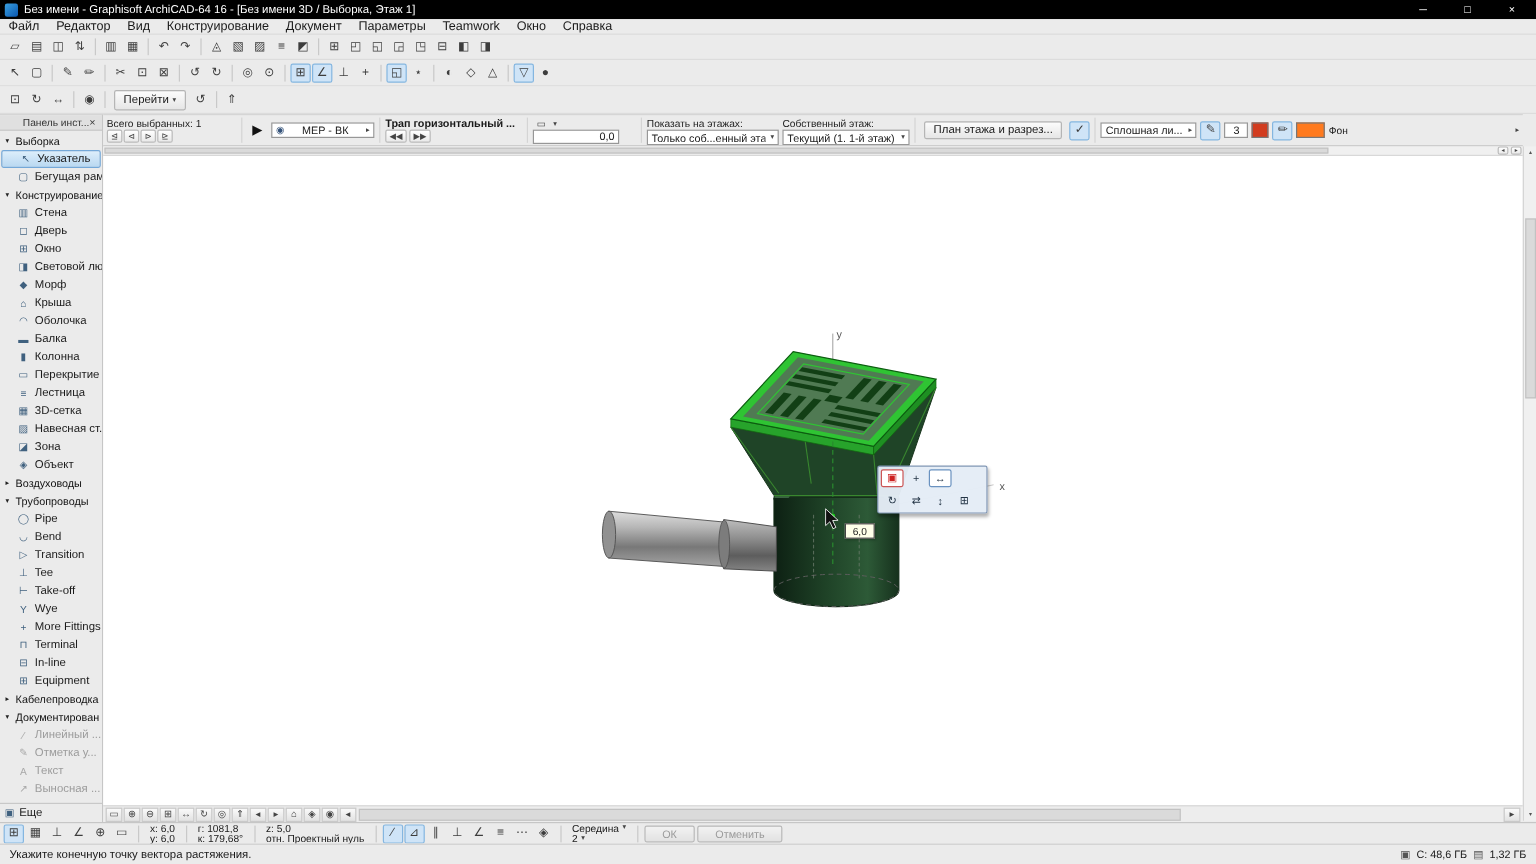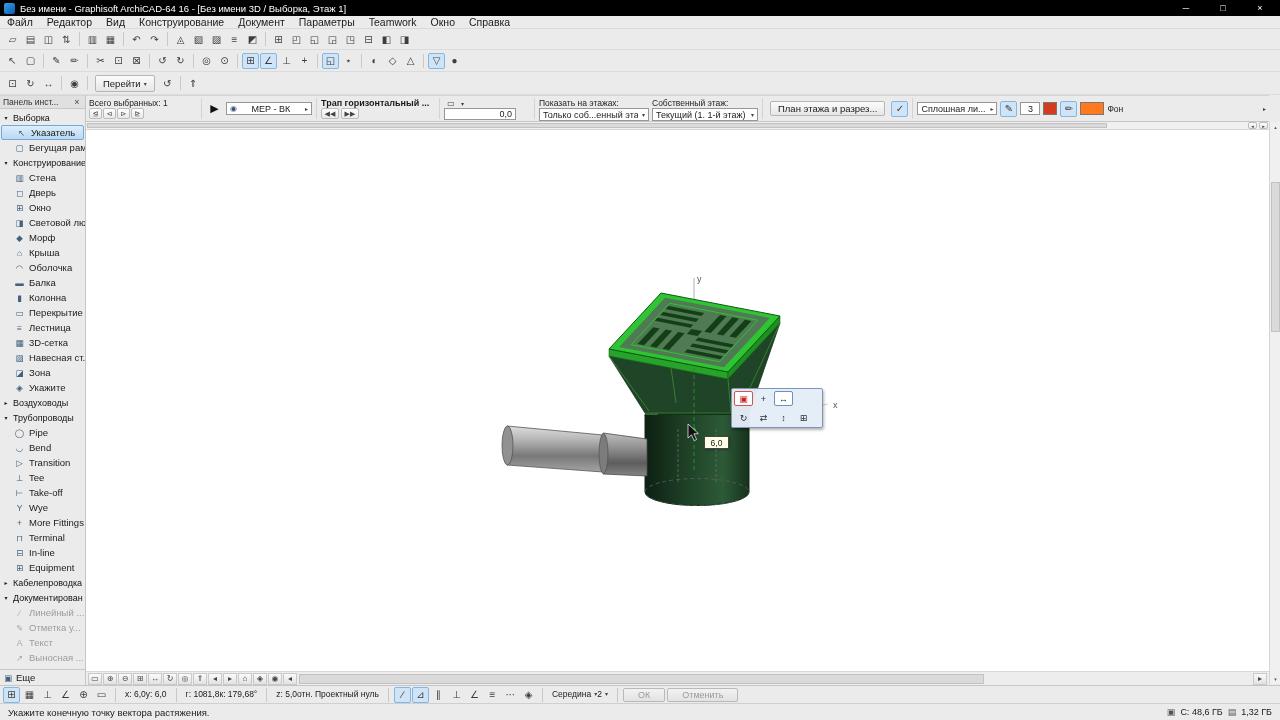--- a/index.html
+++ b/index.html
@@ -23,21 +23,21 @@
 #tb3{top:72px;height:23px}
 .tbgroup{display:flex;align-items:center;gap:1px}
 .ic{width:17px;height:16px;display:inline-flex;align-items:center;justify-content:center;font-size:10px;color:#3d3d3d;border:1px solid transparent;border-radius:2px;flex:0 0 auto}
 .ic.pressed{background:#cfe4f7;border-color:#84b6e0}
 .sep{width:1px;height:14px;background:#c9c9c9;margin:0 3px;flex:0 0 auto}
 .tb-btn{height:17px;display:inline-flex;align-items:center;gap:3px;border:1px solid #b5b5b5;background:linear-gradient(#fcfcfc,#e6e6e6);border-radius:2px;padding:0 7px;font-size:9.5px;margin:0 3px;white-space:nowrap}
 .caret{font-size:6px;color:#444}
 
 
 #toolbox{position:absolute;left:0;top:95px;width:86px;height:590px;background:#ebebeb;border-right:1px solid #c6c6c6;border-top:1px solid #d5d5d5}
-#tbx-head{height:13px;display:flex;align-items:center;justify-content:space-between;padding:0 3px;font-size:8.5px;background:#e0e0e0;border-bottom:1px solid #c8c8c8;color:#333;white-space:nowrap}
+#tbx-head{height:13px;display:flex;align-items:center;justify-content:space-between;padding:0 19px;font-size:8.5px;background:#e0e0e0;border-bottom:1px solid #c8c8c8;color:#333;white-space:nowrap}
 #tbx-close{font-size:9px;width:10px;text-align:center;color:#444}
 .toolbox-list{display:flex;flex-direction:column;padding-top:1px}
 .titem{display:flex;align-items:center;height:15px;padding:0 2px;font-size:9.5px;gap:3px;white-space:nowrap;overflow:hidden}
 .titem .arr{width:8px;font-size:6px;color:#222;text-align:center;flex:0 0 auto}
 .titem .ticon{width:13px;font-size:8.5px;color:#40617f;text-align:center;flex:0 0 auto}
 .titem.header{font-size:9px;color:#111}
 .titem.tool .arr{visibility:hidden}
 .titem.selected{background:linear-gradient(#ddeefb,#b9d8f1);border:1px solid #74a8d8;border-radius:2px;margin:0 1px}
 .titem.disabled{color:#9c9c9c}
 .titem.disabled .ticon{color:#a8a8a8}
@@ -75,21 +75,21 @@
 
 #pet-palette{position:absolute;left:645px;top:258px;width:92px;height:40px;background:rgba(228,236,246,.97);border:1px solid #8096b4;box-shadow:1px 2px 3px rgba(0,0,0,.3);padding:2px;display:flex;flex-direction:column;justify-content:space-between;border-radius:2px}
 .pp-row{display:flex;gap:1px}
 .pp-ic{width:19px;height:15px;display:inline-flex;align-items:center;justify-content:center;font-size:9px;border:1px solid transparent;border-radius:2px;color:#234}
 .pp-ic.active{background:#fff;border-color:#6a92c0}
 .pp-ic.danger{color:#c22;border-color:#c55;background:#fff}
 #tracker{position:absolute;left:618px;top:306px;min-width:25px;height:13px;background:#ffffe9;border:1px solid #444;font-size:8.5px;display:flex;align-items:center;justify-content:center;padding:0 2px;box-shadow:1px 1px 2px rgba(0,0,0,.25)}
 
 
 #controlbar{position:absolute;left:0;top:685px;width:1280px;height:18px;background:#ebebeb;border-top:1px solid #c6c6c6;display:flex;align-items:center;padding:0 3px;gap:2px;font-size:8.5px;white-space:nowrap}
-.cg{display:flex;justify-content:space-between;line-height:8.5px;padding:0 4px}
+.cg{display:flex;flex-direction:column;justify-content:space-between;line-height:8.5px;padding:0 4px}
 .btn{height:14px;padding:0 14px;border:1px solid #b9b9b9;border-radius:2px;background:linear-gradient(#f2f2f2,#e2e2e2);display:flex;align-items:center;font-size:9px}
 .btn.disabled{color:#9a9a9a}
 #statusbar{position:absolute;left:0;top:703px;width:1280px;height:17px;background:#ebebeb;border-top:1px solid #cfcfcf;display:flex;align-items:center;padding:0 8px;font-size:9.5px;gap:12px}
 .sb-right{margin-left:auto;display:flex;align-items:center;gap:5px;font-size:9px}
 .sb-ic{font-size:9px;color:#555}
 </style>
 </head>
 <body>
 
 <div id="titlebar">
@@ -308,21 +308,21 @@
 
       <div class="titem tool">
         <span class="arr"></span>
         <span class="ticon">◪</span>
         <span class="tlabel">Зона</span>
       </div>
 
       <div class="titem tool">
         <span class="arr"></span>
         <span class="ticon">◈</span>
-        <span class="tlabel">Укажите</span>
+        <span class="tlabel">Объект</span>
       </div>
 
       <div class="titem header">
         <span class="arr">▸</span>
 
         <span class="tlabel">Воздуховоды</span>
       </div>
 
       <div class="titem header">
         <span class="arr">▾</span>

